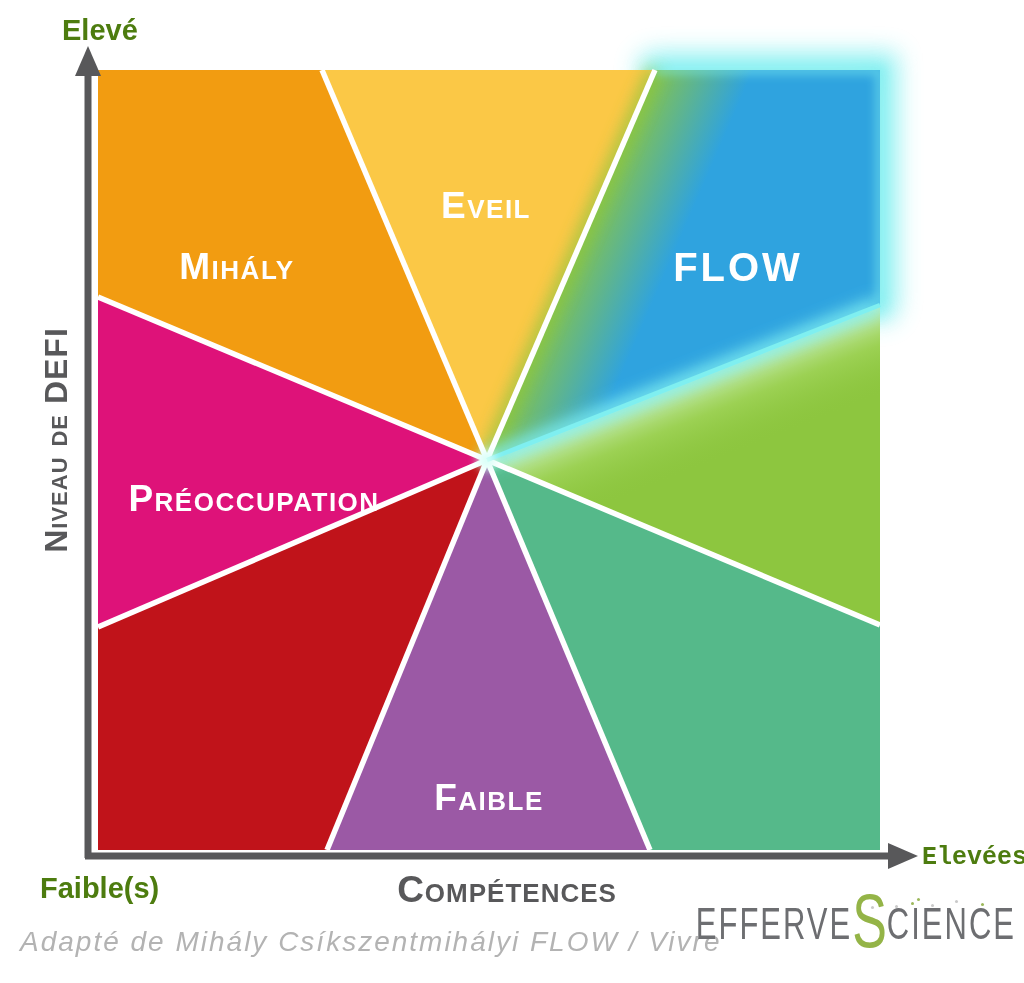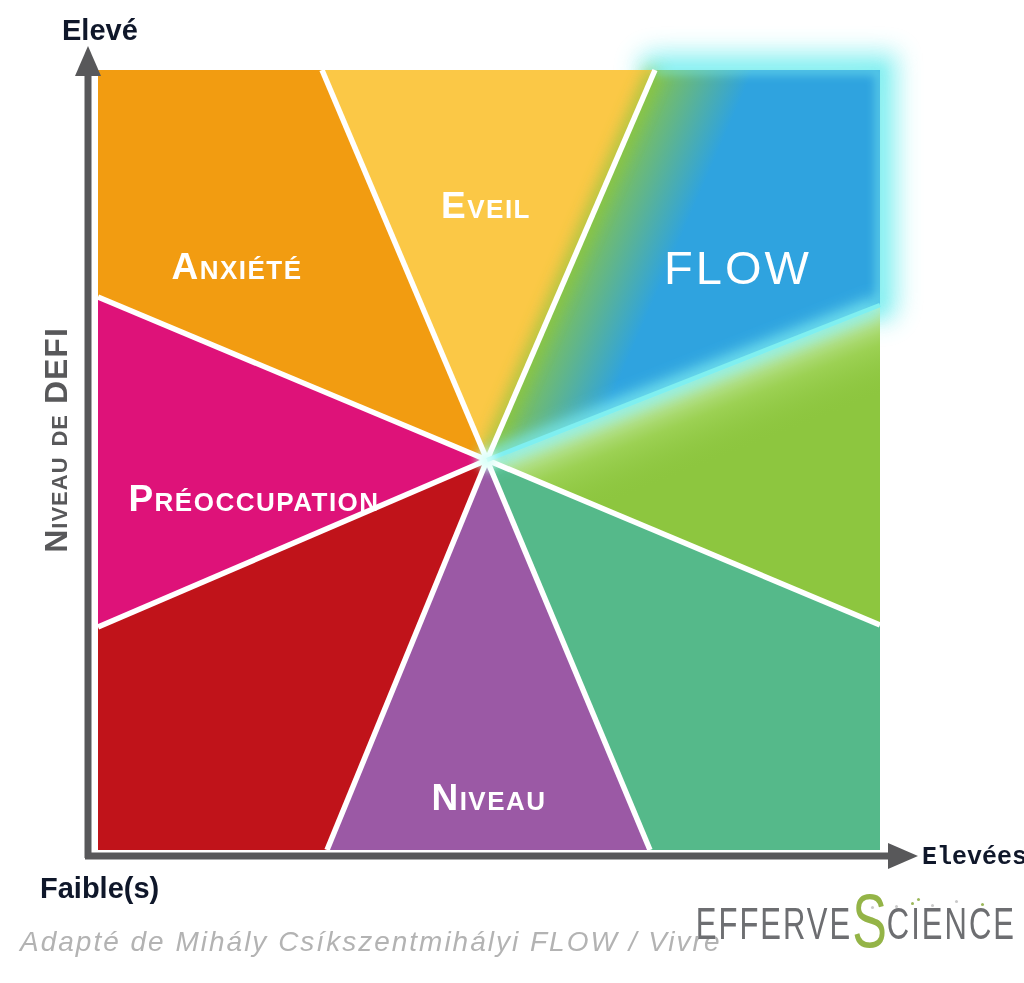--- a/index.html
+++ b/index.html
@@ -5,41 +5,41 @@
   html,body{margin:0;padding:0;background:#ffffff;}
   #canvas{
     position:relative;
     width:1024px;height:983px;
     background:#ffffff;
     font-family:"Liberation Sans", sans-serif;
     overflow:hidden;
   }
   #diagram-svg{position:absolute;left:0;top:0;z-index:1;}
   .axis-label{
-    position:absolute;z-index:2;color:#0f172a;font-weight:bold;white-space:nowrap;
+    position:absolute;z-index:2;color:#4d7c0f;font-weight:bold;white-space:nowrap;
   }
   .y-high{left:62px;top:14px;font-size:29px;}
   .x-low{left:40px;top:872px;font-size:29px;}
   .x-high{left:922px;top:843px;font-size:25px;font-family:Liberation Mono, monospace;}
   .axis-title{
     position:absolute;z-index:2;color:#58585A;font-weight:bold;
     font-variant:small-caps;letter-spacing:1px;white-space:nowrap;
   }
   .x-title{left:507px;top:890px;font-size:37px;transform:translate(-50%,-50%);}
   .y-title{
     left:56px;top:440px;font-size:32px;
     transform:translate(-50%,-50%) rotate(-90deg);
   }
   .sector-label{
     position:absolute;z-index:2;color:#ffffff;font-weight:bold;
     font-variant:small-caps;font-size:37px;letter-spacing:1.5px;
     transform:translate(-50%,-50%);white-space:nowrap;margin-top:36px;
   }
   .flow-label{
-    font-variant:normal;font-size:47px;font-weight:400;letter-spacing:3px;
+    font-variant:normal;font-size:40px;font-weight:700;letter-spacing:3px;
   }
   .credit{
     position:absolute;z-index:2;left:20px;top:926px;
     font-size:28px;font-style:italic;color:#B3B3B3;letter-spacing:2px;
     white-space:nowrap;
   }
   .logo{
     position:absolute;z-index:2;right:8px;top:906px;
     color:#6D6E71;white-space:nowrap;
     transform:scaleY(1.45);transform-origin:center;
@@ -122,26 +122,27 @@
 
     <line x1="88" y1="858" x2="88" y2="72" stroke="#58585A" stroke-width="7"></line>
     <polygon points="75,76 101,76 88,46" fill="#58585A"></polygon>
     <line x1="85" y1="856" x2="892" y2="856" stroke="#58585A" stroke-width="7"></line>
     <polygon points="888,843 888,869 918,856" fill="#58585A"></polygon>
   </svg>
 
   <div class="axis-label y-high">Elevé</div>
   <div class="axis-title y-title">Niveau de DEFI</div>
   <div class="axis-label x-low">Faible(s)</div>
+  <div class="axis-title x-title">Compétences</div>
   <div class="axis-label x-high">Elevées</div>
 
-  <div class="sector-label" style="left:237px;top:231px;">Anxiété</div>
+  <div class="sector-label" style="left:237px;top:231px;">Mihály</div>
   <div class="sector-label" style="left:486px;top:170px;">Eveil</div>
   <div class="sector-label flow-label" style="left:738px;top:231px;">FLOW</div>
-  <div class="sector-label" style="left:489px;top:762px;">Niveau</div>
+  <div class="sector-label" style="left:489px;top:762px;">Faible</div>
   <div class="sector-label" style="left:254px;top:463px;">Préoccupation</div>
 
   <div class="credit">Adapté de Mihály Csíkszentmihályi FLOW / Vivre</div>
 
   <div class="logo-bubbles"></div>
   <div class="logo"><span class="logo-part">Efferve</span><span class="logo-s">S</span><span class="logo-part">cience</span></div>
 
 </div>
 
 </body></html>

